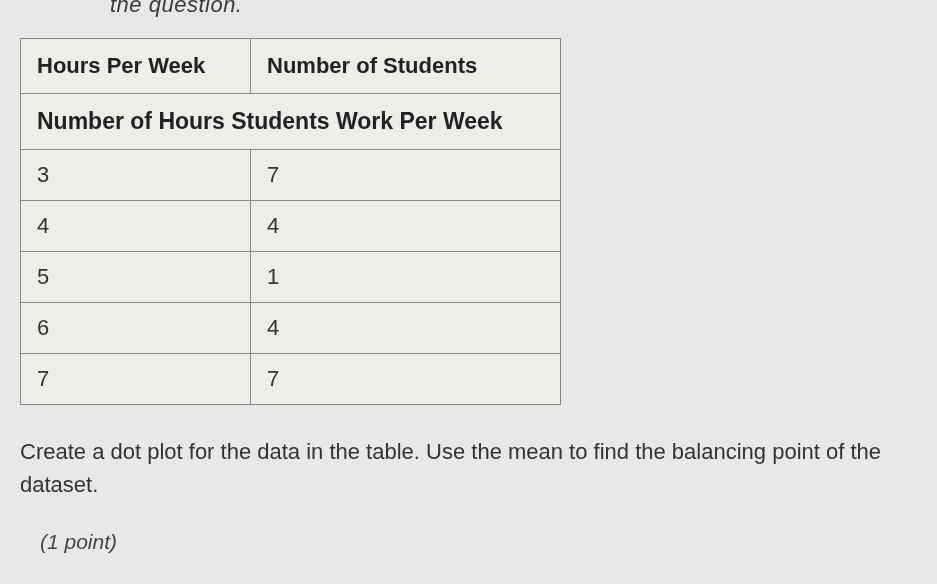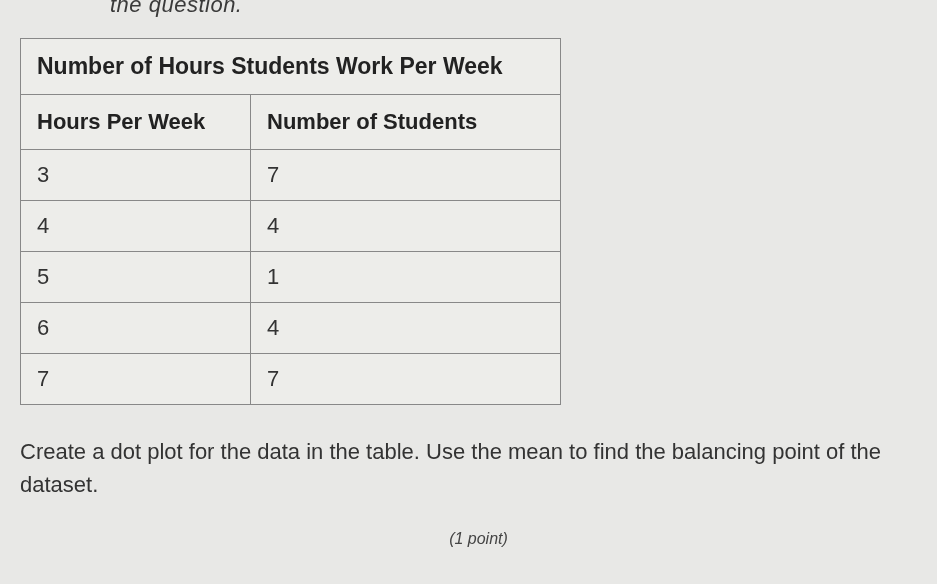--- a/index.html
+++ b/index.html
@@ -64,40 +64,39 @@
     }
     .instruction {
       font-size: 22px;
       color: #333;
       line-height: 1.5;
       margin-bottom: 29px;
       max-width: 900px;
     }
     .points {
       font-style: italic;
-      font-size: 16px;
+      font-size: 21px;
       color: #444;
       margin-left: 20px;
-      text-align: center;
     }
   </style>
 </head>
 <body>
 
 <div class="page">
   <div class="partial-text">the question.</div>
 
   <table>
     <tbody>
         <tr>
-      <th class="title-cell" colspan="2">Number of Hours Students Work Per Week</th>
+      <th class="col-header col1">Hours Per Week</th>
+      <th class="col-header col2">Number of Students</th>
     </tr>
     <tr>
-      <th class="col-header col1">Hours Per Week</th>
-      <th class="col-header col2">Number of Students</th>
+      <th class="title-cell" colspan="2">Number of Hours Students Work Per Week</th>
     </tr>
     <tr>
       <td class="col1">3</td>
       <td class="col2">7</td>
     </tr>
     <tr>
       <td class="col1">4</td>
       <td class="col2">4</td>
     </tr>
     <tr>

